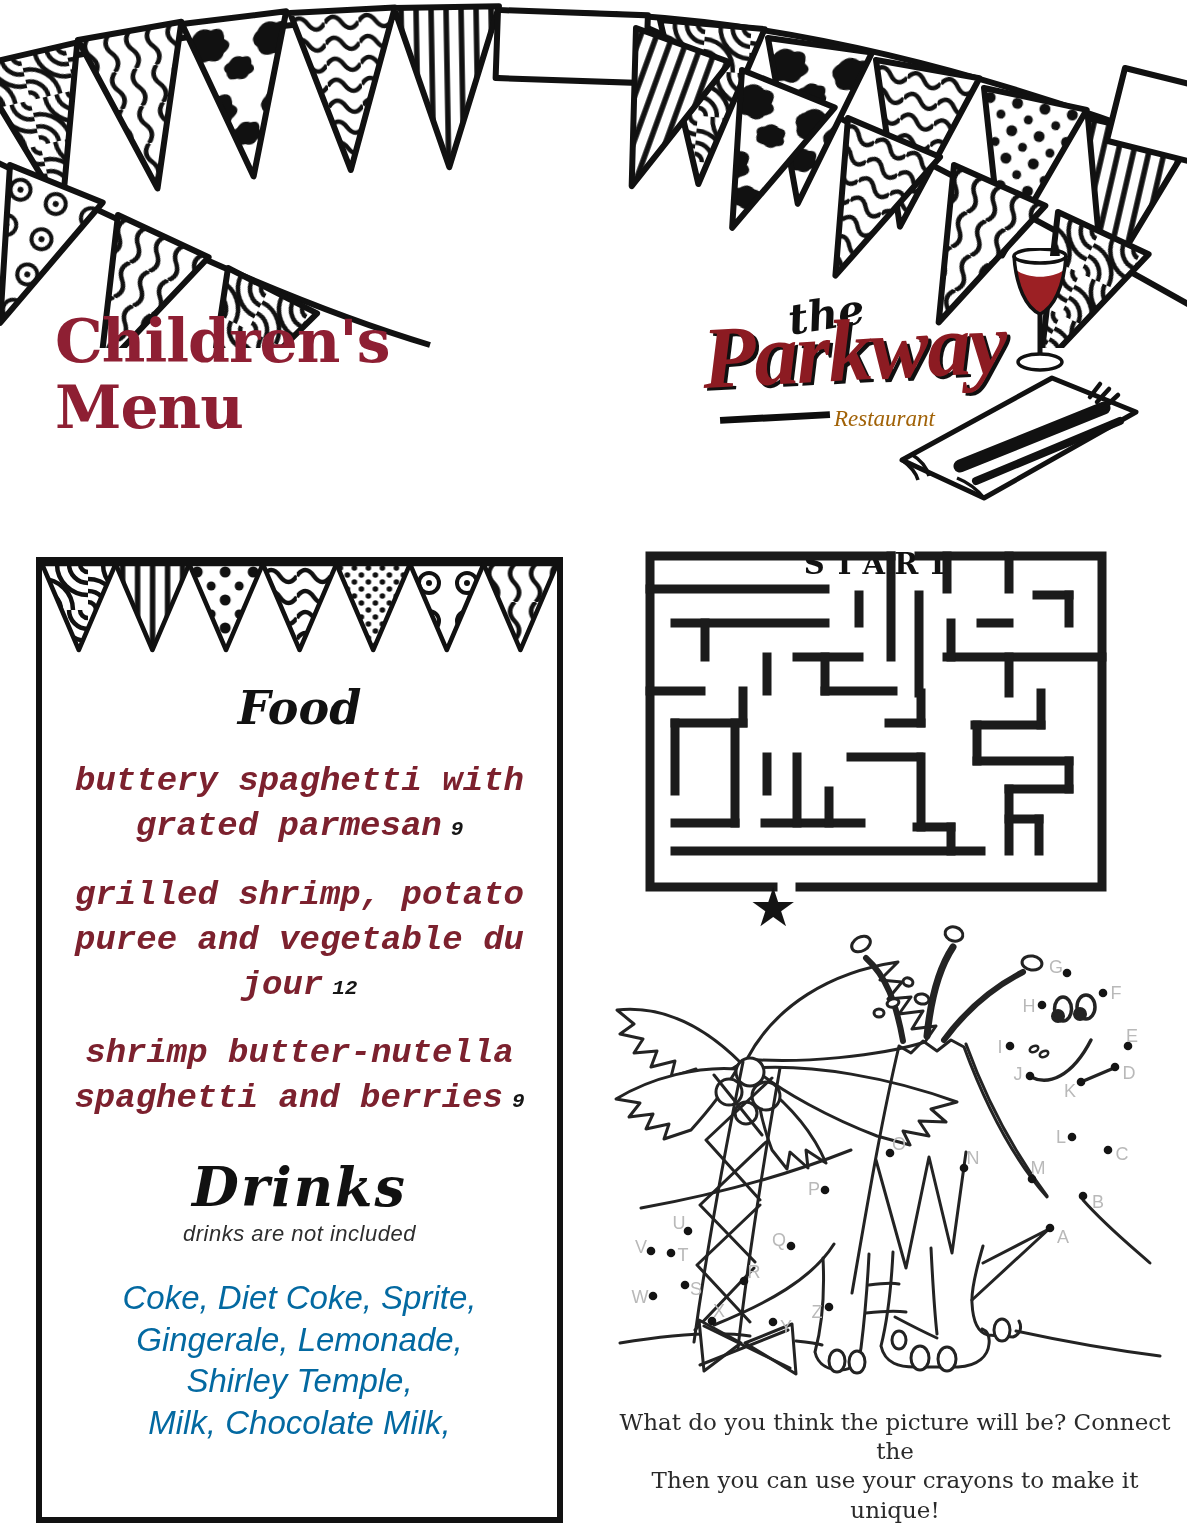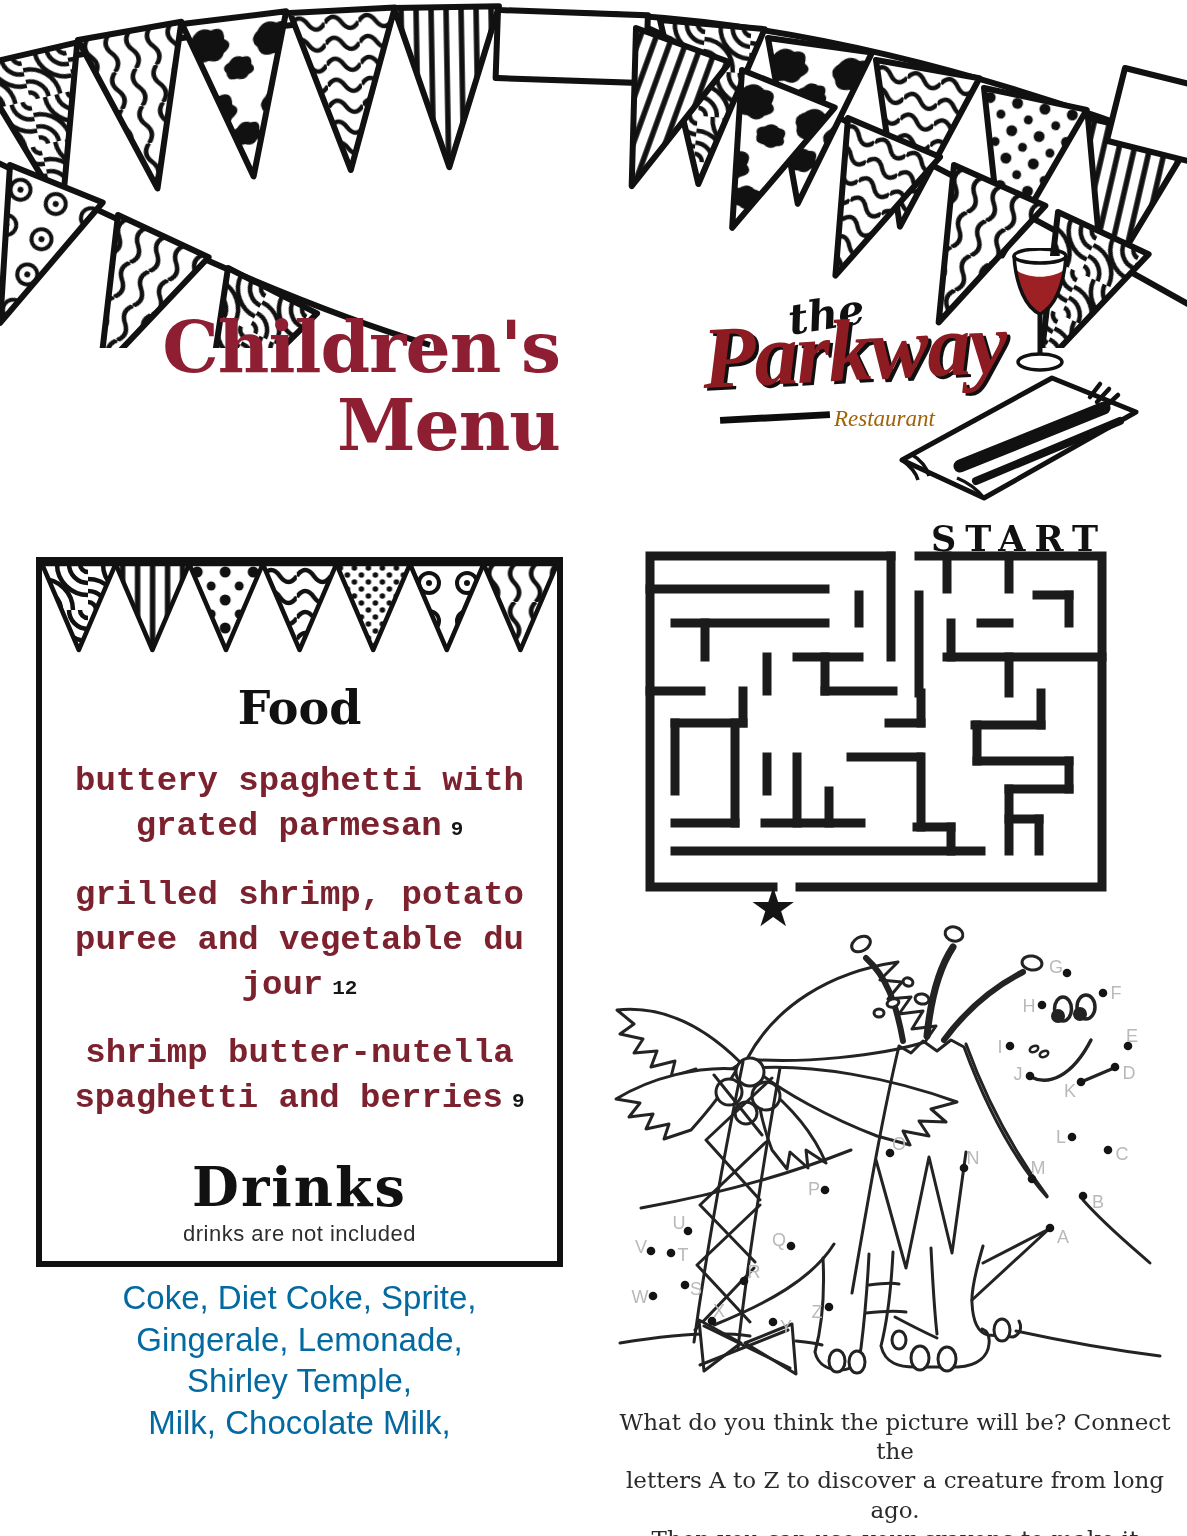--- a/index.html
+++ b/index.html
@@ -1,53 +1,53 @@
 <!DOCTYPE html>
 <html><head>
 <meta charset="utf-8">
 <style>
   html,body{margin:0;padding:0;background:#ffffff;}
   #page{position:relative;width:1187px;height:1536px;background:#fff;overflow:hidden;
         font-family:"Liberation Sans",sans-serif;color:#161616;}
   .abs{position:absolute;}
 
   
-  #title{left:55px;top:308px;width:505px;text-align:right;
-         font-family:"DejaVu Serif",serif;font-weight:700;font-size:71px;line-height:1.1;
+  #title{left:55px;top:308px;width:505px;text-align:left;
+         font-family:"DejaVu Serif",serif;font-weight:700;font-size:60px;line-height:1.1;
          letter-spacing:-1px;}
 
   
   #logo{left:692px;top:256px;width:458px;height:250px;}
   #logo-the{position:absolute;left:96px;top:34px;font-family:"DejaVu Serif",serif;
             font-style:italic;font-weight:700;font-size:42px;color:#101010;transform:rotate(-9deg);}
   #logo-name{position:absolute;left:10px;top:44px;font-family:"Liberation Serif",serif;
              font-style:italic;font-weight:700;font-size:88px;letter-spacing:-2px;
              transform:rotate(-3deg);text-shadow:3px 3px 0 #101010;}
   #logo-underline{position:absolute;left:28px;top:158px;width:110px;height:7px;background:#0d0d0d;
                   transform:rotate(-3deg);}
   #logo-sub{position:absolute;left:142px;top:150px;font-family:"Liberation Serif",serif;
             font-style:italic;font-size:23px;}
 
   
-  #menu-box{left:36px;top:557px;width:527px;height:710px;border:6px solid #111;
-            box-sizing:border-box;text-align:center;}
+  #menu-box{left:36px;top:557px;width:527px;height:966px;border:6px solid #111;
+            box-sizing:border-box;text-align:center;font-style:italic;}
   #box-bunting{position:absolute;left:0;top:-1px;width:515px;height:100px;}
   #food-heading{margin:118px 0 8px 0;font-family:"DejaVu Serif",serif;font-weight:700;
                 font-size:46px;color:#111;}
   .item{font-family:"Liberation Mono",monospace;font-weight:700;font-size:34px;
         line-height:1.32;margin:24px 4px 0 4px;}
   .price{font-size:21px;color:#161616;margin-left:9px;letter-spacing:0;}
   #drinks-heading{margin:34px 0 0 0;font-family:"DejaVu Serif",serif;font-weight:700;
                   font-size:54px;letter-spacing:2px;color:#111;}
   #drinks-note{font-size:22px;color:#2e2e2e;margin-top:2px;letter-spacing:.5px;}
   #drinks-list{font-size:33px;line-height:1.26;color:#0369a1;margin-top:30px;}
 
   
-  #start-label{left:645px;top:518px;width:462px;text-align:right;
-               font-family:"DejaVu Serif",serif;font-weight:700;font-size:35px;
+  #start-label{left:645px;top:547px;width:462px;text-align:center;
+               font-family:"DejaVu Serif",serif;font-weight:700;font-size:29px;
                letter-spacing:9px;padding-left:9px;box-sizing:border-box;color:#111;}
   #maze{left:645px;top:551px;}
   #maze-star{left:749px;top:880px;font-size:54px;color:#141414;line-height:1;}
 
   
   #scene{left:608px;top:922px;}
   .dotLabel{font-family:"Liberation Sans",sans-serif;font-size:18px;fill:#b9b9b9;}
 
   
   #caption{left:610px;top:1408px;width:570px;text-align:center;
@@ -434,17 +434,16 @@
         <text x="719" y="1317" text-anchor="middle" class="dotLabel">X</text>
         <circle cx="773" cy="1322" r="4.3" fill="#141414"></circle>
         <text x="786" y="1333" text-anchor="middle" class="dotLabel">Y</text>
         <circle cx="829" cy="1307" r="4.3" fill="#141414"></circle>
         <text x="817" y="1318" text-anchor="middle" class="dotLabel">Z</text>
       </g>
   </svg>
 
   <div id="caption" class="abs">
     <div>What do you think the picture will be?  Connect the</div>
-    <div>letters A to Z to discover a creature from long ago.</div>
     <div>Then you can use your crayons to make it unique!</div>
   </div>
 
 </div>
 
 </body></html>

